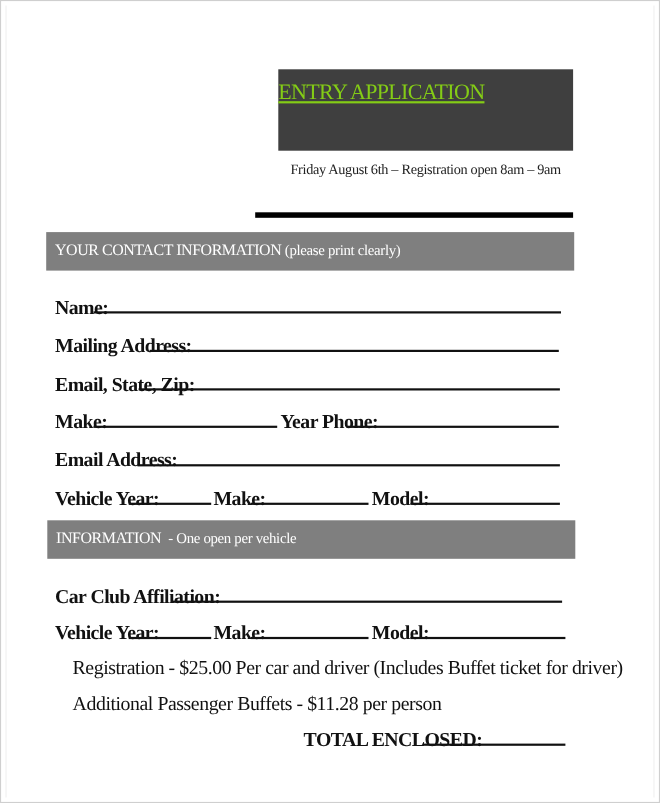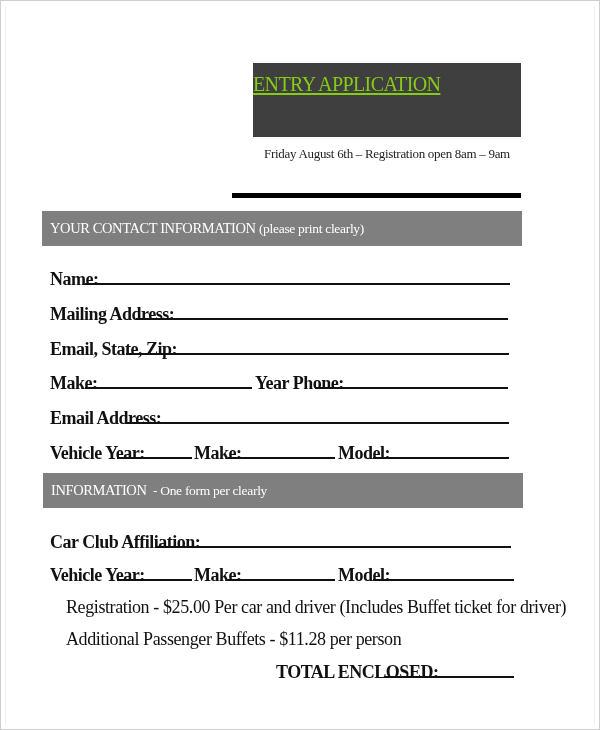--- a/index.html
+++ b/index.html
@@ -99,21 +99,21 @@
 <div class="row" style="top:443px;">
   <span class="lbl" style="left:0;">Vehicle Year:</span>
   <div class="line" style="left:67px; width:75px;"></div>
   <span class="lbl" style="left:144px;">Make:</span>
   <div class="line" style="left:178px; width:107px;"></div>
   <span class="lbl" style="left:288px;">Model:</span>
   <div class="line" style="left:323px; width:136px;"></div>
 </div>
 
 <div class="section-bar" style="top:473px; left:43px;">
-  <div class="sb-title"><span>INFORMATION</span>&nbsp;&nbsp;<span class="sb-note">- One form per clearly</span></div>
+  <div class="sb-title"><span>INFORMATION</span>&nbsp;&nbsp;<span class="sb-note">- One open per vehicle</span></div>
 </div>
 
 <div class="row" style="top:532px;">
   <span class="lbl" style="left:0;">Car Club Affiliation:</span>
   <div class="line" style="left:106px; width:355px;"></div>
 </div>
 
 <div class="row" style="top:565px;">
   <span class="lbl" style="left:0;">Vehicle Year:</span>
   <div class="line" style="left:67px; width:75px;"></div>

